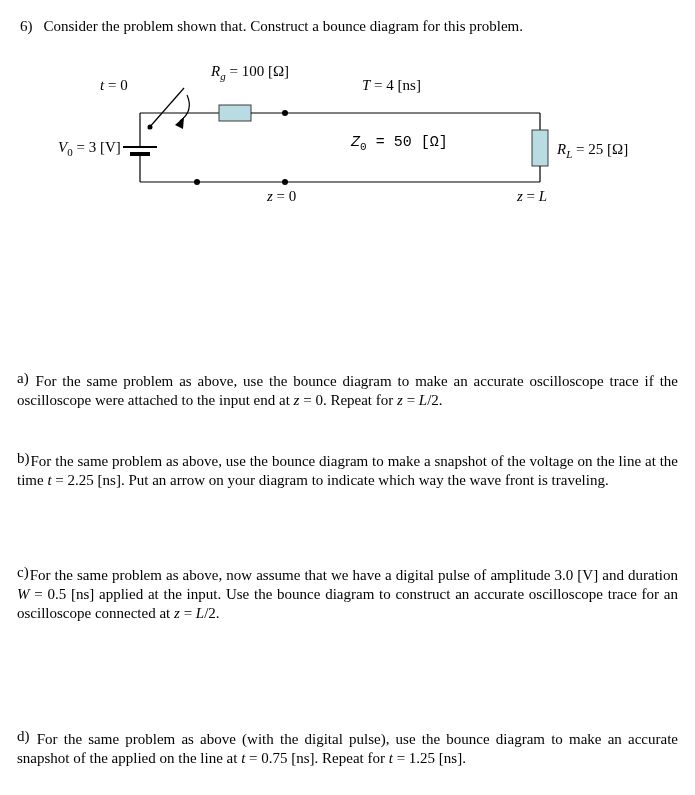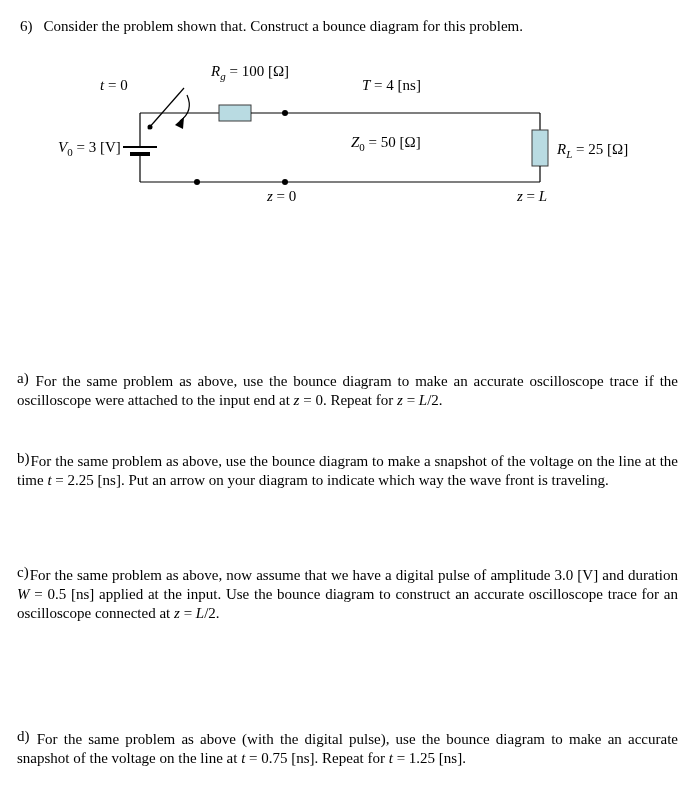--- a/index.html
+++ b/index.html
@@ -72,35 +72,35 @@
         <circle cx="150" cy="72" r="2.5" fill="#000"></circle>
         <path class="wire" d="M 187 40 Q 194 56 180 66"></path>
         <polygon points="175,70 184,62 183,74" fill="#000"></polygon>
       </g>
     </svg>
 
     <div class="clabel" style="left:100px; top:22px;"><span style="font-style: italic;">t</span><span> = 0</span></div>
     <div class="clabel" style="left:211px; top:8px;"><span style="font-style: italic;">R</span><sub style="font-style: italic;">g</sub><span> = 100 [Ω]</span></div>
     <div class="clabel" style="left:362px; top:22px;"><span style="font-style: italic;">T</span><span> = 4 [ns]</span></div>
     <div class="clabel" style="left:24px;  top:84px;margin-left:34px;"><span style="font-style: italic;">V</span><sub>0</sub><span> = 3 [V]</span></div>
-    <div class="clabel" style="left:351px; top:79px;"><span style="font-style: italic;">Z</span><sub>0</sub><span> = 50 [Ω]</span></div>
+    <div class="clabel" style="left:351px; top:79px;font-family:Liberation Mono, monospace;"><span style="font-style: italic;">Z</span><sub>0</sub><span> = 50 [Ω]</span></div>
     <div class="clabel" style="left:557px; top:74px;margin-top:12px;"><span style="font-style: italic;">R</span><sub style="font-style: italic;">L</sub><span> = 25 [Ω]</span></div>
     <div class="clabel" style="left:267px; top:133px;"><span style="font-style: italic;">z</span><span> = 0</span></div>
     <div class="clabel" style="left:517px; top:133px;"><span style="font-style: italic;">z</span><span> = </span><span style="font-style: italic;">L</span></div>
   </div>
 
   <div class="part part-a">
     <span class="plabel">a)</span><span><span> For the same problem as above, use the bounce diagram to make an accurate oscilloscope trace if the oscilloscope were attached to the input end at </span><span style="font-style: italic;">z</span><span> = 0. Repeat for </span><span style="font-style: italic;">z</span><span> = </span><span style="font-style: italic;">L</span><span>/2.</span></span>
   </div>
 
   <div class="part part-b">
     <span class="plabel">b)</span><span><span>For the same problem as above, use the bounce diagram to make a snapshot of the voltage on the line at the time </span><span style="font-style: italic;">t</span><span> = 2.25 [ns]. Put an arrow on your diagram to indicate which way the wave front is traveling.</span></span>
   </div>
 
   <div class="part part-c">
     <span class="plabel">c)</span><span><span>For the same problem as above, now assume that we have a digital pulse of amplitude 3.0 [V] and duration </span><span style="font-style: italic;">W</span><span> = 0.5 [ns] applied at the input. Use the bounce diagram to construct an accurate oscilloscope trace for an oscilloscope connected at </span><span style="font-style: italic;">z</span><span> = </span><span style="font-style: italic;">L</span><span>/2.</span></span>
   </div>
 
   <div class="part part-d">
-    <span class="plabel">d)</span><span><span> For the same problem as above (with the digital pulse), use the bounce diagram to make an accurate snapshot of the voltage on the line at </span><span style="font-style: italic;">t</span><span> = 0.75 [ns]. Repeat for </span><span style="font-style: italic;">t</span><span> = 1.25 [ns].</span></span>
+    <span class="plabel">d)</span><span><span> For the same problem as above (with the digital pulse), use the bounce diagram to make an accurate snapshot of the applied on the line at </span><span style="font-style: italic;">t</span><span> = 0.75 [ns]. Repeat for </span><span style="font-style: italic;">t</span><span> = 1.25 [ns].</span></span>
   </div>
 
 </div>
 
 </body></html>

